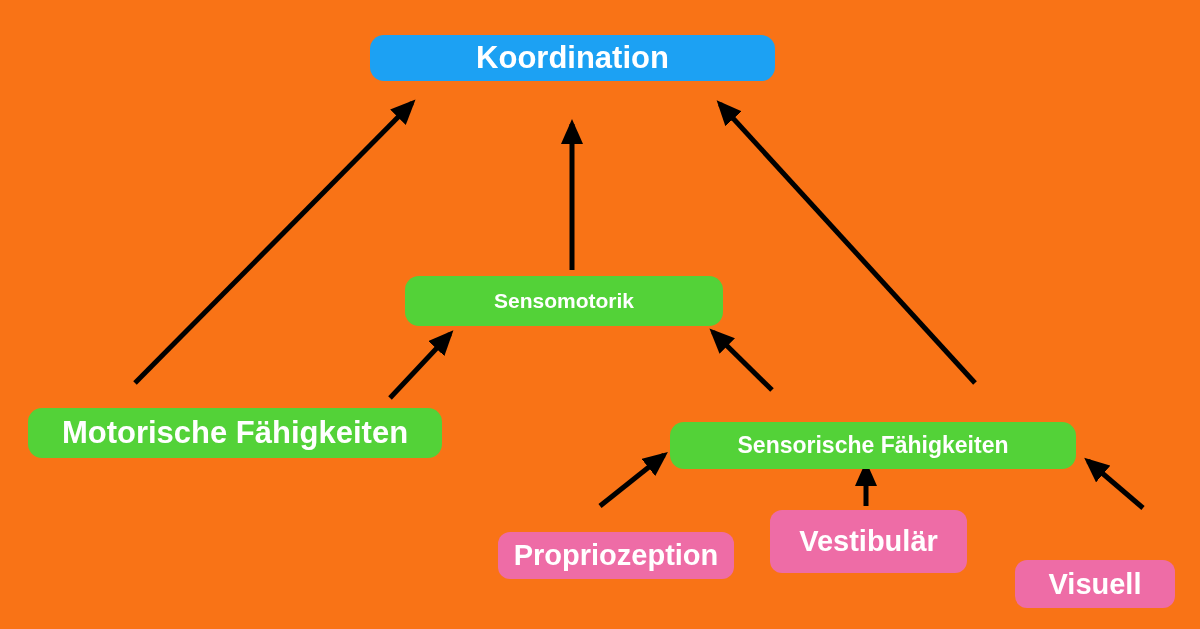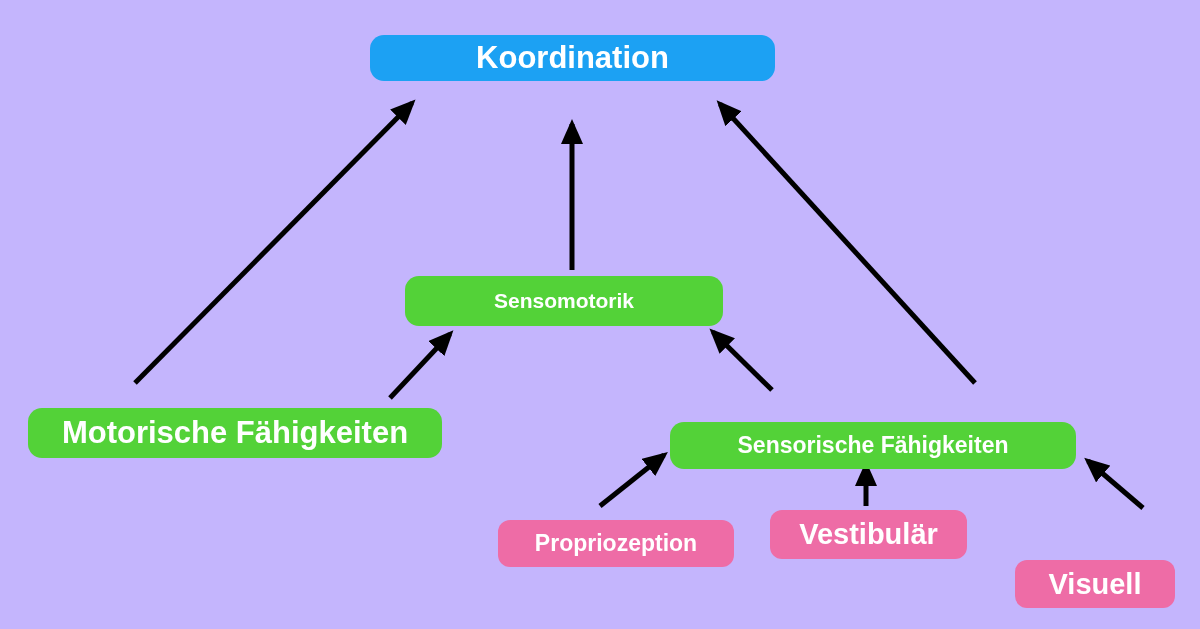--- a/index.html
+++ b/index.html
@@ -4,21 +4,21 @@
 <style>
   html, body {
     margin: 0;
     padding: 0;
     background: #ffffff;
   }
   #canvas {
     position: relative;
     width: 1200px;
     height: 629px;
-    background: #c4b5fd;
+    background: #f97316;
     overflow: hidden;
     font-family: "Liberation Sans", sans-serif;
   }
   #arrows {
     position: absolute;
     left: 0;
     top: 0;
     width: 1200px;
     height: 629px;
     pointer-events: none;
@@ -31,22 +31,22 @@
     color: #ffffff;
     font-weight: 700;
     border-radius: 14px;
     white-space: nowrap;
     letter-spacing: 0px;
   }
   .n-koordination   { left: 370px; top: 35px;  width: 405px; height: 46px; font-size: 31px; }
   .n-sensomotorik   { left: 405px; top: 276px; width: 318px; height: 50px; font-size: 21px; }
   .n-motorische     { left: 28px;  top: 408px; width: 414px; height: 50px; font-size: 31px; }
   .n-sensorische    { left: 670px; top: 410px; width: 406px; height: 47px; font-size: 23px; margin-top: 12px; }
-  .n-propriozeption { left: 498px; top: 520px; width: 236px; height: 47px; font-size: 23px; border-radius: 12px; }
-  .n-vestibulaer    { left: 770px; top: 510px; width: 197px; height: 49px; font-size: 29px; border-radius: 12px; }
+  .n-propriozeption { left: 498px; top: 532px; width: 236px; height: 47px; font-size: 29px; border-radius: 12px; }
+  .n-vestibulaer    { left: 770px; top: 510px; width: 197px; height: 63px; font-size: 29px; border-radius: 12px; }
   .n-visuell        { left: 1015px; top: 512px; width: 160px; height: 48px; font-size: 29px; border-radius: 12px; margin-top: 48px; }
 </style>
 </head>
 <body>
 
 <div id="canvas">
 
   <svg id="arrows" viewBox="0 0 1200 629" xmlns="http://www.w3.org/2000/svg">
     <defs>
       <marker id="ah" markerWidth="5" markerHeight="4.4" refX="4.0" refY="2.2" orient="auto" markerUnits="strokeWidth">

